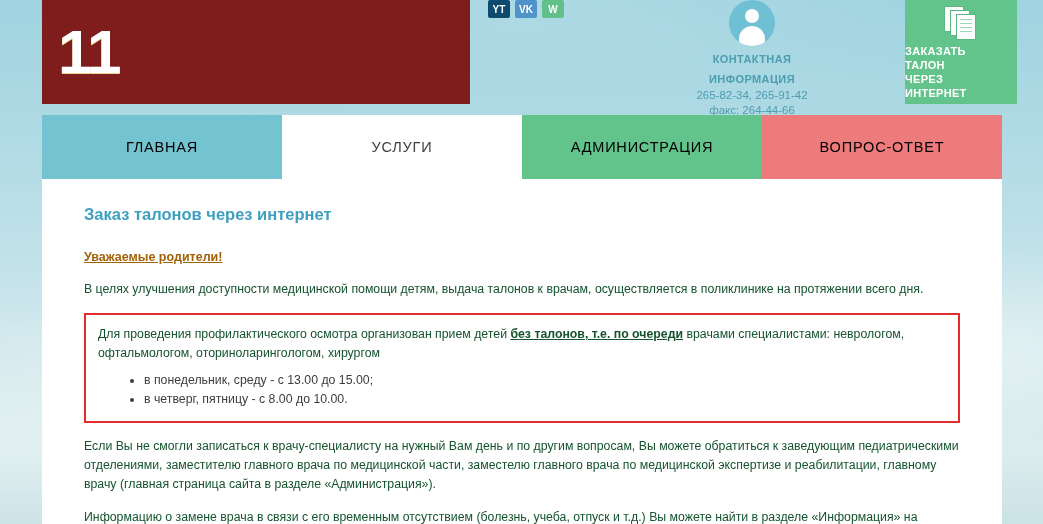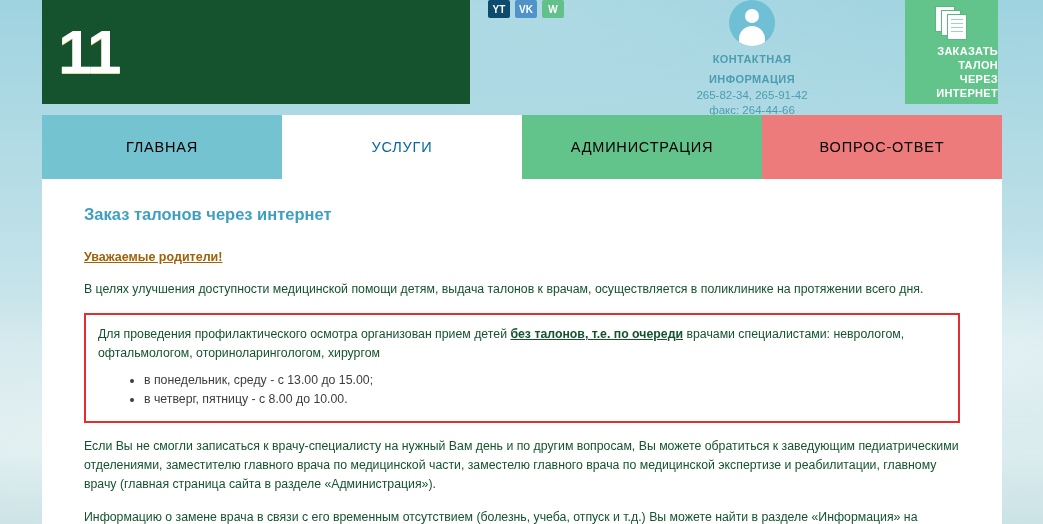--- a/index.html
+++ b/index.html
@@ -42,21 +42,21 @@
   .header {
     position: relative;
     height: 108px;
   }
   .logo-block {
     position: absolute;
     left: 42px;
     top: 0;
     width: 428px;
     height: 104px;
-    background: #14532d;
+    background: #7f1d1d;
     display: flex;
     align-items: center;
     padding-left: 16px;
     box-sizing: border-box;
   }
   .logo-num {
     font-size: 62px;
     font-weight: bold;
     color: #ffffff;
     line-height: 62px;
@@ -154,25 +154,25 @@
     letter-spacing: 0.4px;
     line-height: 13px;
     margin-top: 7px;
   }
   .contact .phones { margin-top: 2px; }
   
   .order-btn {
     position: absolute;
     left: 905px;
     top: 0;
-    width: 93px;
+    width: 112px;
     height: 104px;
     background: #63c48b;
     color: #ffffff;
-    text-align: right;
+    text-align: left;
     font-size: 11px;
     font-weight: bold;
     line-height: 14px;
     letter-spacing: 0.3px;
     box-sizing: border-box;
     padding-top: 44px;
     cursor: pointer;
   }
   .order-btn .docs {
     position: absolute;
@@ -215,21 +215,21 @@
     flex: 1 1 0;
     display: flex;
     align-items: center;
     justify-content: center;
     color: #000000;
     font-size: 14.5px;
     letter-spacing: 0.8px;
     cursor: pointer;
   }
   .nav-item.teal { background: #74c3d1; }
-  .nav-item.active { background: #ffffff; color: #0369a1; }
+  .nav-item.active { background: #ffffff; color: #404040; }
   .nav-item.green { background: #63c48b; }
   .nav-item.red { background: #ed7b7b; }
   .nav-item.teal2 { background: #74c3d1; }
 
   
   .content {
     position: absolute;
     left: 42px;
     top: 179px;
     width: 960px;

